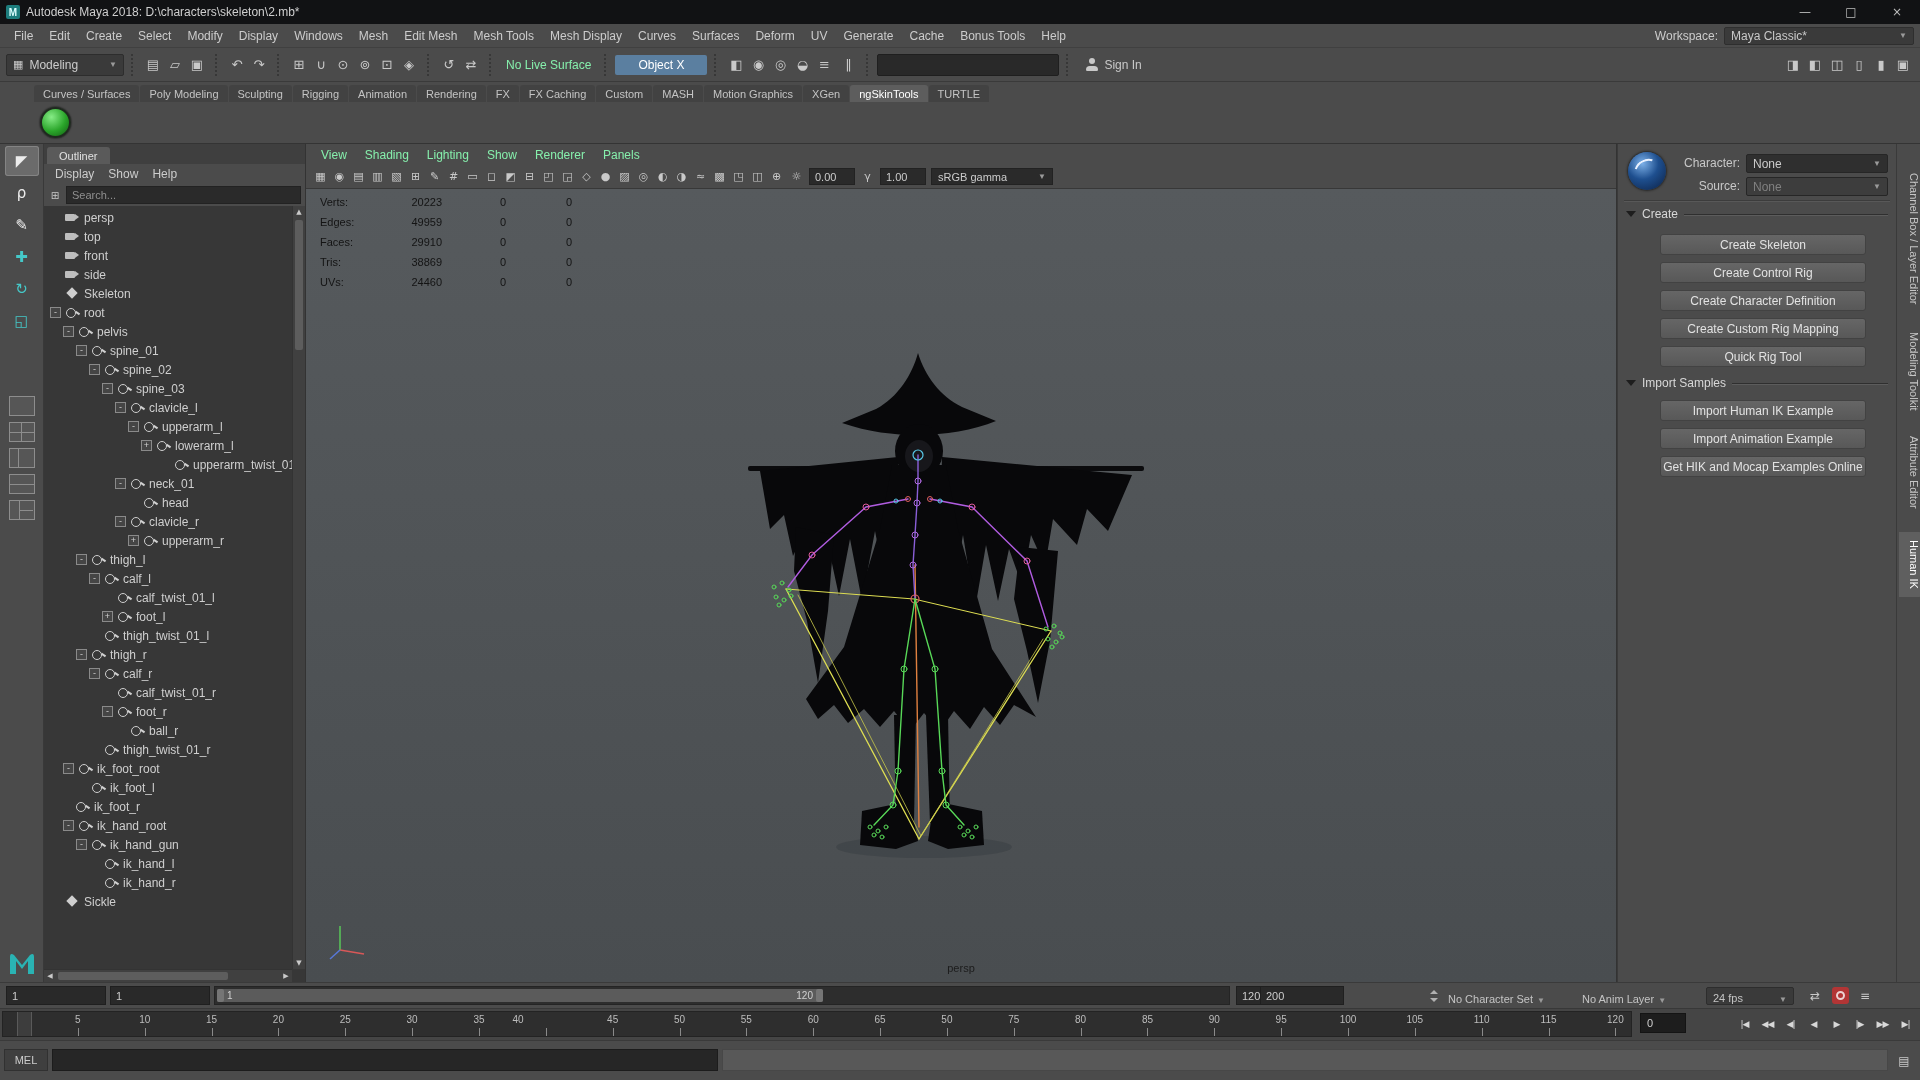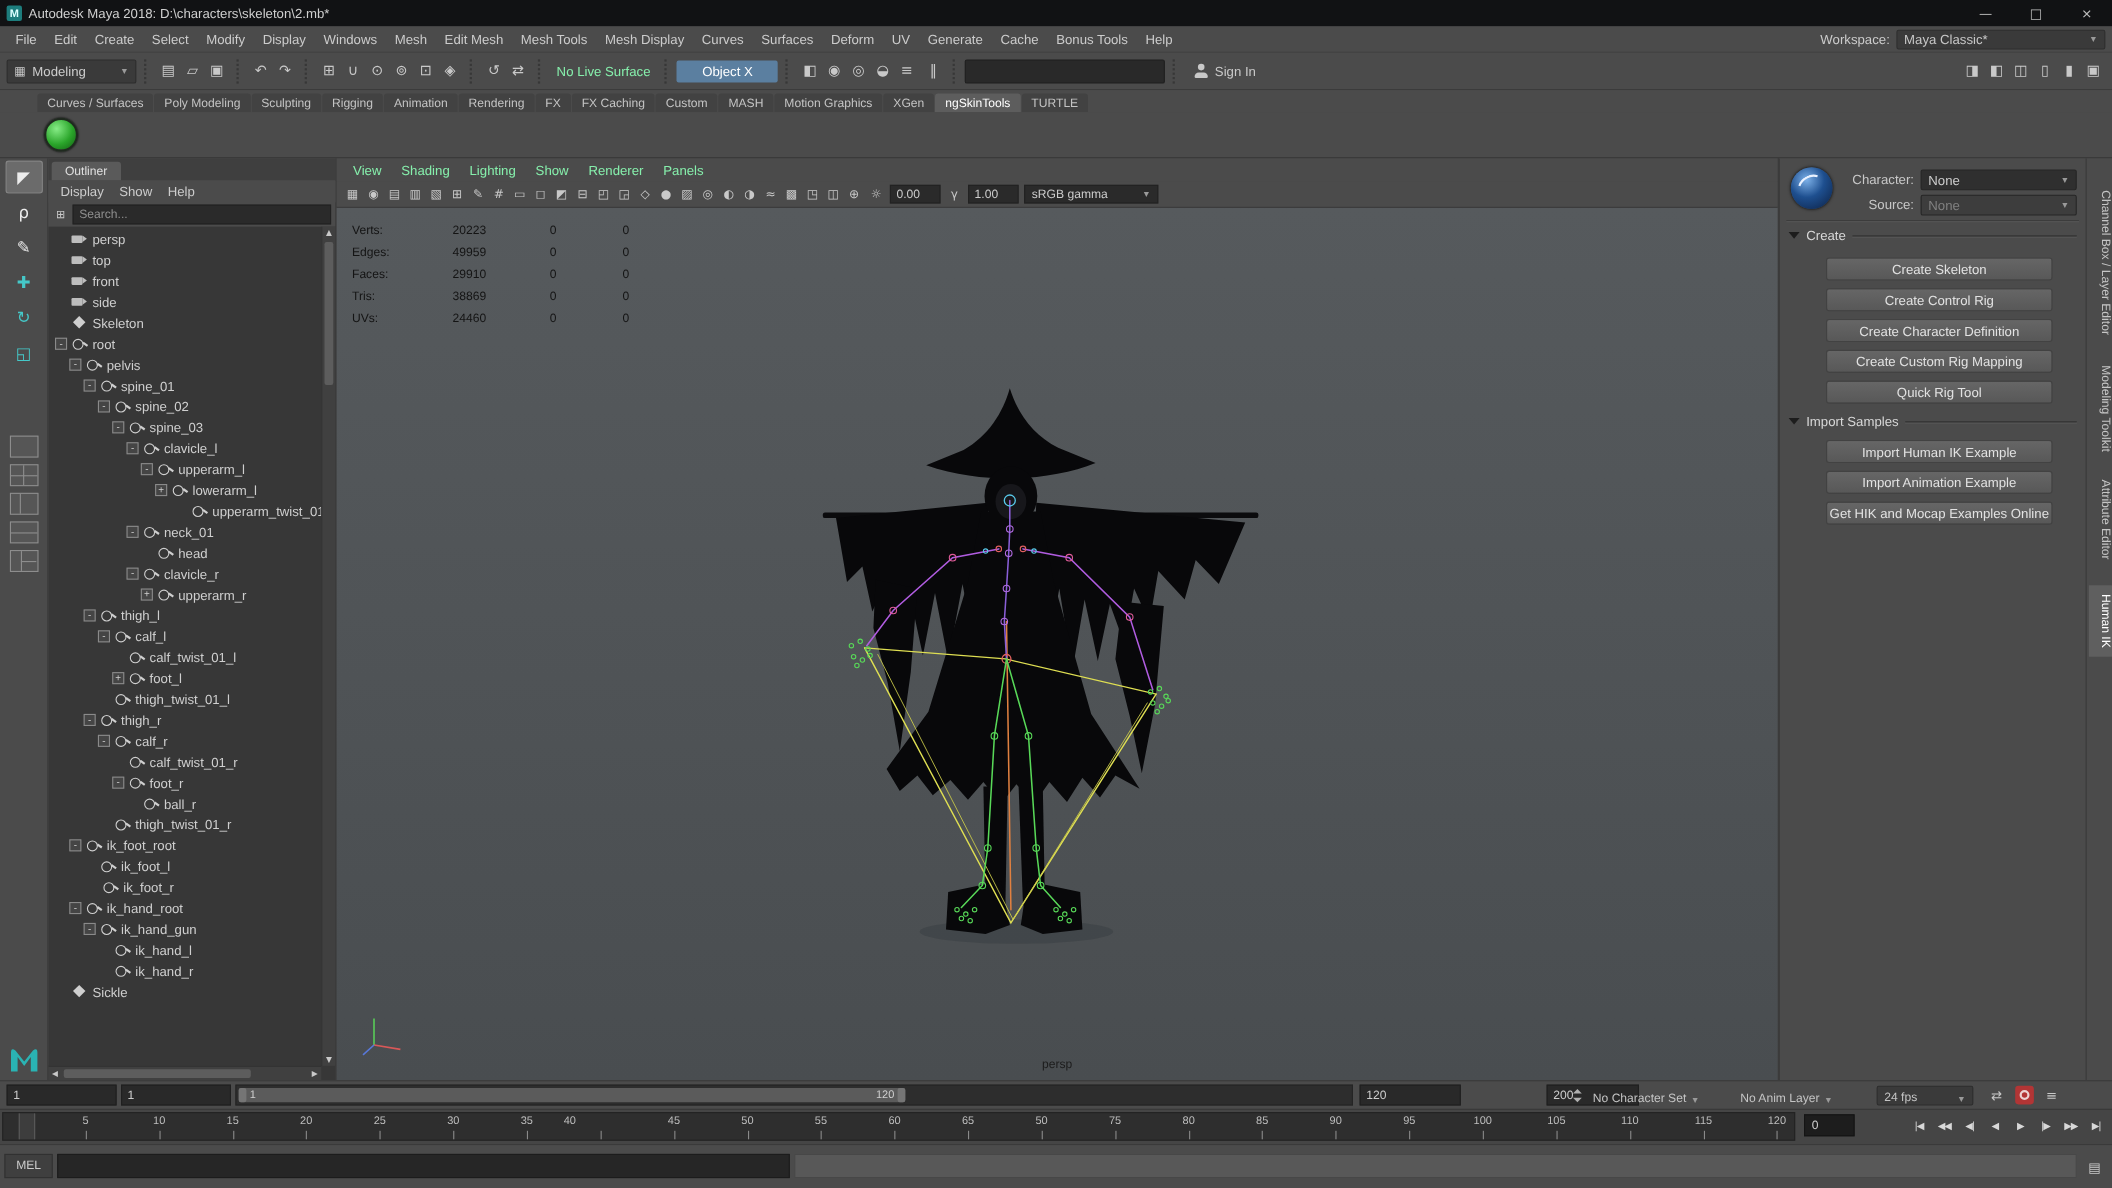--- a/index.html
+++ b/index.html
@@ -110,21 +110,21 @@
   .vp-menu{padding:0 9px;color:#86efac}
   .vp-toolbar{height:24px;background:#4b4b4b;border-bottom:1px solid #383838;display:flex;align-items:center;
     padding:0 5px;gap:1px;box-sizing:border-box}
   .vp-icon{width:19px;height:19px;font-size:11px;border-radius:2px}
   .vp-num{width:46px;height:17px;background:#2a2a2a;border:1px solid #222;color:#ccc;font-size:11px;
     display:flex;align-items:center;padding:0 5px;box-sizing:border-box;margin:0 2px}
   .vp-dd{width:122px;height:17px;background:#2a2a2a;border:1px solid #222;color:#ccc;font-size:11px;
     display:flex;align-items:center;padding:0 6px;box-sizing:border-box;margin-left:2px}
   .vp-canvas{flex:1;position:relative;background:linear-gradient(#565a5d,#494d50)}
   .hud{position:absolute;left:14px;top:7px;color:#141414;font-size:11px}
-  .hud-row{display:flex;height:20px;align-items:flex-end}
+  .hud-row{display:flex;height:20px;align-items:flex-start}
   .hud-label{width:60px;text-align:left}
   .hud-v1{width:62px;text-align:right}
   .hud-v2{width:64px;text-align:right}
   .hud-v3{width:66px;text-align:right}
   .hud-symmetry{position:absolute;left:0;right:0;top:20px;text-align:center;color:#141414;font-size:11px;font-weight:bold}
   .cam-label{position:absolute;left:0;right:0;bottom:8px;text-align:center;color:#1c1c1c;font-size:11px}
   .axis-gizmo{position:absolute;left:22px;bottom:20px}
   .character{position:absolute;left:440px;top:160px;width:400px;height:525px}
 
   
@@ -508,21 +508,21 @@
             <div class="tree-row" style="padding-left: 19px;">
               <span class="expander">-</span>
               <span class="tree-icon ico-joint"></span>
               <span>ik_foot_root</span>
             </div>
             <div class="tree-row" style="padding-left: 32px;">
               <span class="expander none"></span>
               <span class="tree-icon ico-joint"></span>
               <span>ik_foot_l</span>
             </div>
-            <div class="tree-row" style="padding-left: 34px;">
+            <div class="tree-row" style="padding-left: 16px;">
               <span class="expander none"></span>
               <span class="tree-icon ico-joint"></span>
               <span>ik_foot_r</span>
             </div>
             <div class="tree-row" style="padding-left: 19px;">
               <span class="expander">-</span>
               <span class="tree-icon ico-joint"></span>
               <span>ik_hand_root</span>
             </div>
             <div class="tree-row" style="padding-left: 32px;">
@@ -770,21 +770,21 @@
   <div class="rangebar">
     <input class="tl-field" style="left: 6px; width: 100px;" value="1">
     <input class="tl-field" style="left: 110px; width: 100px;" value="1">
     <div class="range-track">
       <div class="range-bar">
         <span class="range-lab" style="left:10px">1</span>
         <span class="range-lab" style="right:10px">120</span>
       </div>
     </div>
     <input class="tl-field" style="left: 1236px; width: 92px;" value="120">
-    <input class="tl-field" style="left: 1406px; width: 84px;" value="200">
+    <input class="tl-field" style="left: 1260px; width: 84px;" value="200">
     <div class="mini-updown"></div>
     <div class="tl-dd" style="left:1448px">
       <span>No Character Set</span>
       <span class="dd-arrow">▼</span>
     </div>
     <div class="tl-dd" style="left:1582px">
       <span>No Anim Layer</span>
       <span class="dd-arrow">▼</span>
     </div>
     <div class="tl-dd fps-dd" style="left:1706px;width:88px">

